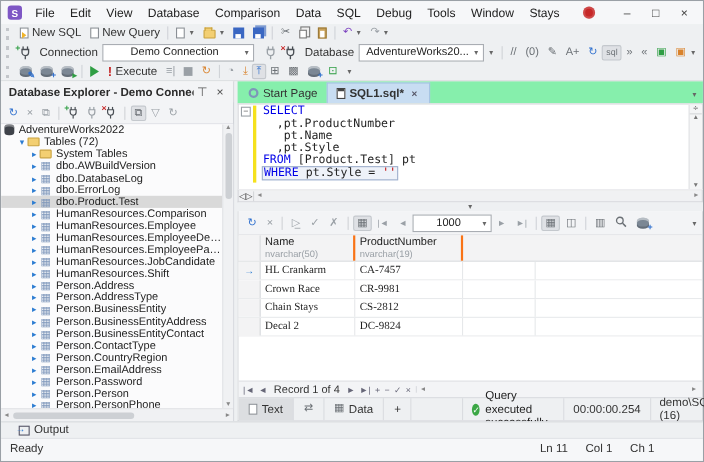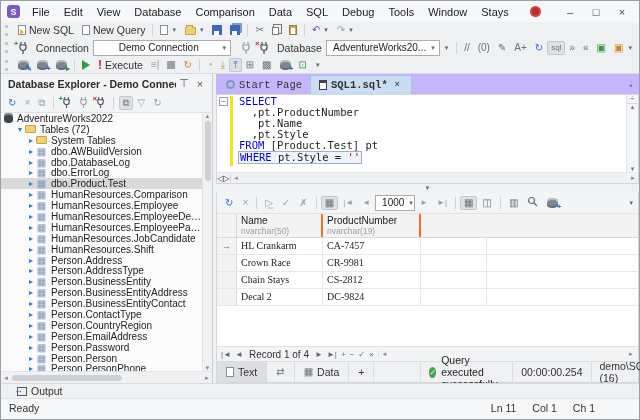--- a/index.html
+++ b/index.html
@@ -76,21 +76,21 @@
   .vscroll .thumb { width:6px; flex:0 0 60px; background:#cdd0d4; border-radius:3px; margin-top:2px; }
   .vscroll .spacer { flex:1; }
   .hscroll { height:12px; background:#f0f1f3; border-top:1px solid #e2e3e6; display:flex; align-items:center; font-size:6px; color:#888; padding:0 2px; }
   .hscroll .thumb { height:6px; background:#cdd0d4; border-radius:3px; flex:0 0 110px; margin:0 3px; }
   .hscroll .track { flex:1; }
 
   .vsplit { width:3px; background:#eef0f2; flex:0 0 auto; }
 
   
   .workspace { flex:1; display:flex; flex-direction:column; min-width:0; }
-  .tabbar { height:20px; display:flex; align-items:flex-end; background:#c4b5fd; padding-left:2px;font-family:Liberation Mono, monospace; }
+  .tabbar { height:20px; display:flex; align-items:flex-end; background:#86efac; padding-left:2px; }
   .tab { height:19px; display:flex; align-items:center; gap:4px; padding:0 8px; font-size:10.5px; color:#333; }
   .tab.active { background:#c8ddf2; border:1px solid #a6c4e3; border-bottom:none; font-weight:bold; }
   .tab-ico-start { width:9px; height:9px; border-radius:50%; border:2px solid #7d97b9; }
   .tab-ico-sql { width:8px; height:10px; background:#fff; border:1px solid #444; box-shadow:inset 0 2px 0 #444; }
   .tab-close { font-size:9px; color:#556; width:11px; height:11px; border:1px solid transparent; border-radius:50%; display:flex; align-items:center; justify-content:center; }
   .tab-overflow { margin-left:auto; margin-bottom:4px; padding-right:6px; }
 
   .editor { height:78px; background:#fff; border:1px solid #d4d6da; border-bottom:none; position:relative; display:flex; flex:0 0 auto; }
   .gutter { width:12px; position:relative; }
   .fold-box { position:absolute; top:2px; left:2px; width:9px; height:9px; border:1px solid #9aa0a6; background:#fff; color:#555; font-size:8px; line-height:7px; text-align:center; }
@@ -102,21 +102,21 @@
   .ed-vscroll { width:12px; border-left:1px solid #e2e3e6; background:#f4f5f6; display:flex; flex-direction:column; align-items:center; font-size:6px; color:#777; }
   .ed-vscroll .split-handle { font-size:8px; color:#555; border-bottom:1px solid #d5d7da; width:100%; text-align:center; line-height:8px; }
   .ed-vscroll .spacer { flex:1; }
   .ed-hscroll { height:12px; flex:0 0 auto; background:#f0f1f3; border:1px solid #d4d6da; border-top:1px solid #e6e7e9; display:flex; align-items:center; font-size:6px; color:#888; }
   .split-grab { width:14px; text-align:center; font-size:8px; color:#444; border-right:1px solid #d5d7da; }
   .hsplit { height:8px; flex:0 0 auto; display:flex; align-items:center; justify-content:center; color:#666; font-size:7px; background:#eef0f2; }
 
   
   .results { flex:1; display:flex; flex-direction:column; min-height:0; background:#fdfdfe; border:1px solid #d4d6da; border-top:none; }
   .res-toolbar { height:22px; display:flex; align-items:center; gap:1px; padding:0 4px; background:#f3f4f6; border-bottom:1px solid #e0e2e6; flex:0 0 auto; }
-  .pgcombo { width:40px; height:16px; }
+  .pgcombo { width:72px; height:16px; }
   .grid { flex:0 0 auto; font-size:10px; }
   .ghead { display:flex; height:24px; background:#f3f3f4; border-bottom:1px solid #d8dadd; }
   .gcol { border-right:2px solid #f97316; padding:1px 4px; display:flex; flex-direction:column; justify-content:center; }
   .gcol .cname { color:#222; } .gcol .ctype { color:#9aa0a6; font-size:8.5px; }
   .gind { width:20px; flex:0 0 auto; border-right:1px solid #d8dadd; background:#f3f3f4; color:#2d7dd2; font-size:9px; display:flex; align-items:center; justify-content:center; }
   .grow { display:flex; height:17px; border-bottom:1px solid #e6e8ea; background:#fff; }
   .gcell { border-right:1px solid #e6e8ea; padding:2px 4px; white-space:nowrap; overflow:hidden; color:#1e1e1e;font-family:Liberation Serif, serif; }
   .w0 { width:86px; } .w1 { width:98px; } .w2 { width:66px; }
   .ghead .w0,.ghead .w1,.ghead .w2 { flex:0 0 auto; }
   .res-filler { flex:1; background:#fff; }

